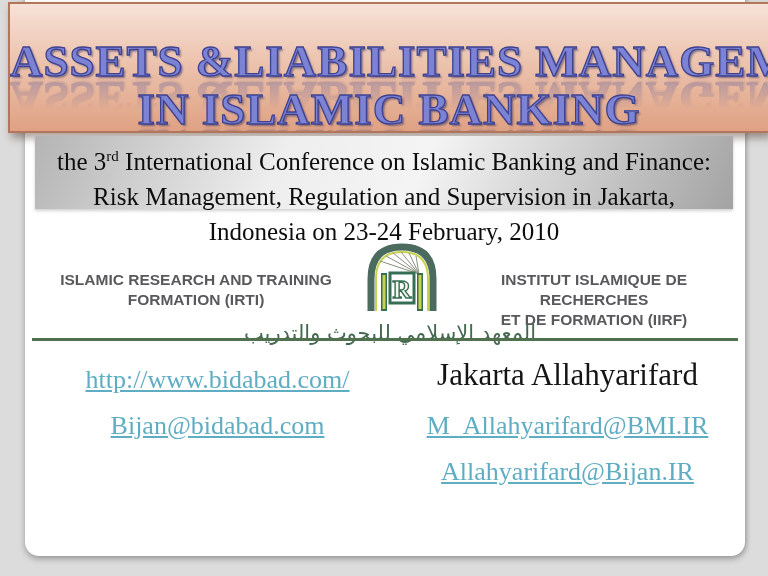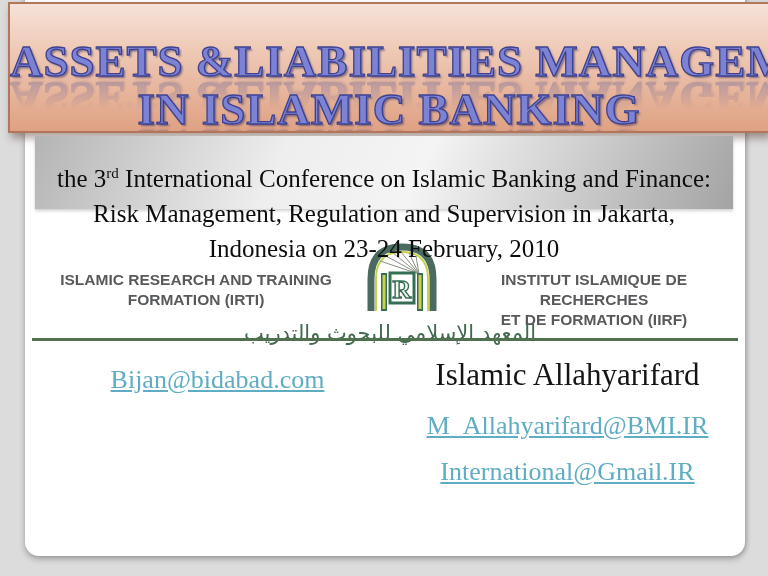--- a/index.html
+++ b/index.html
@@ -20,21 +20,21 @@
   .title-line .refl{position:absolute;left:0;top:37px;width:100%;
               transform:scaleY(-1);opacity:.38;filter:blur(.6px);color:#4a4e9a;
               -webkit-mask-image:linear-gradient(to bottom,rgba(0,0,0,0) 25%,rgba(0,0,0,.9) 95%);
               mask-image:linear-gradient(to bottom,rgba(0,0,0,0) 25%,rgba(0,0,0,.9) 95%);}
   .t1{top:34px;} .t2{top:82px;}
   
   .confwrap{position:absolute;left:35px;top:136px;width:698px;height:112px;text-align:center;}
   .confgray{position:absolute;left:0;top:0;width:100%;height:73px;
             background:linear-gradient(115deg,#b4b4b4 0%,#eeeeee 35%,#f4f4f4 55%,#a3a3a3 100%);
             box-shadow:0 2px 3px rgba(0,0,0,.18);}
-  .conftext{position:relative;z-index:1;font-size:25px;line-height:35px;color:#0d0d0d;padding-top:20px;}
+  .conftext{position:relative;z-index:1;font-size:25px;line-height:35px;color:#0d0d0d;padding-top:3px;}
   .conftext sup{font-size:60%;vertical-align:super;}
   
   .inst-left,.inst-right{position:absolute;top:270px;font-family:"Liberation Sans",sans-serif;
             font-weight:bold;font-size:15.5px;line-height:20px;color:#58595b;text-align:center;}
   .inst-left{left:48px;width:296px;} .inst-right{left:446px;width:296px;}
   .logo{position:absolute;left:362px;top:241px;width:80px;height:72px;}
   .arabic{position:absolute;left:225px;top:305px;width:330px;text-align:center;
           font-family:"DejaVu Sans",sans-serif;font-size:21px;color:#43694f;margin-top:16px;}
   .divider{position:absolute;left:32px;top:338px;width:706px;height:3px;background:#51704f;}
   
@@ -100,22 +100,23 @@
     <div>INSTITUT ISLAMIQUE DE RECHERCHES</div>
     <div>ET DE FORMATION (IIRF)</div>
   </div>
 
   <div class="arabic">المعهد الإسلامي للبحوث والتدريب</div>
 
   <div class="divider"></div>
 
   <div class="authors">
     <div class="acol">
+      <a class="alink">http://www.bidabad.com/</a>
       <a class="alink">Bijan@bidabad.com</a>
     </div>
     <div class="acol">
-      <div class="aname">Islamic Allahyarifard</div>
+      <div class="aname">Jakarta Allahyarifard</div>
       <a class="alink">M_Allahyarifard@BMI.IR</a>
-      <a class="alink">International@Gmail.IR</a>
+      <a class="alink">Allahyarifard@Bijan.IR</a>
     </div>
   </div>
 
 </div>
 
 </body></html>

